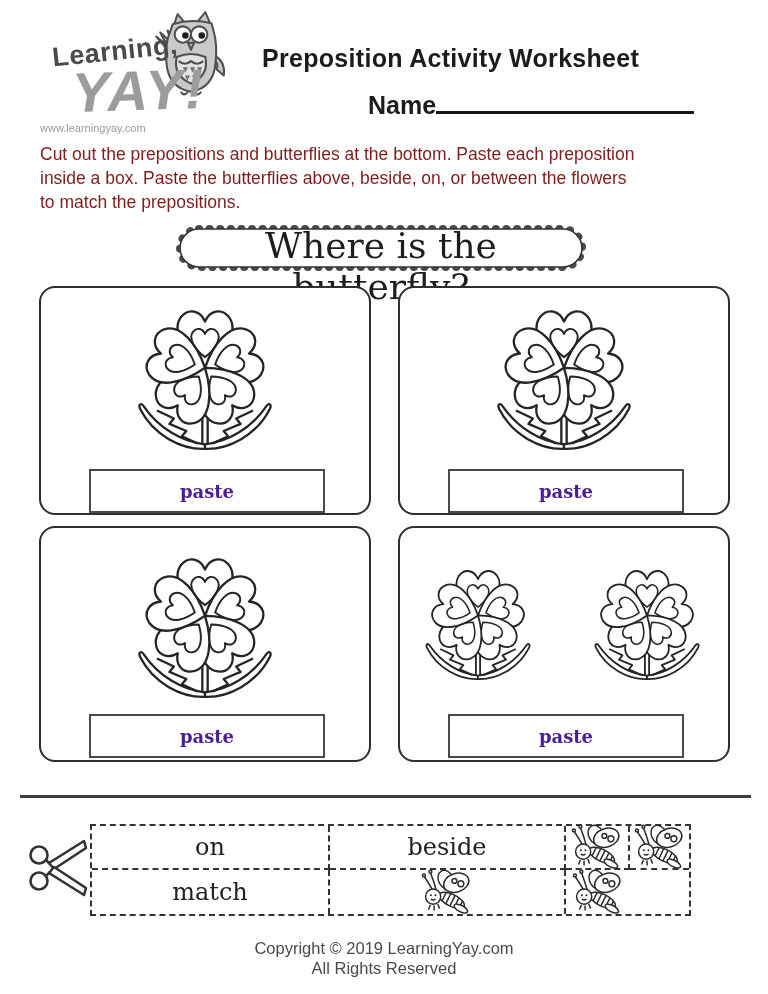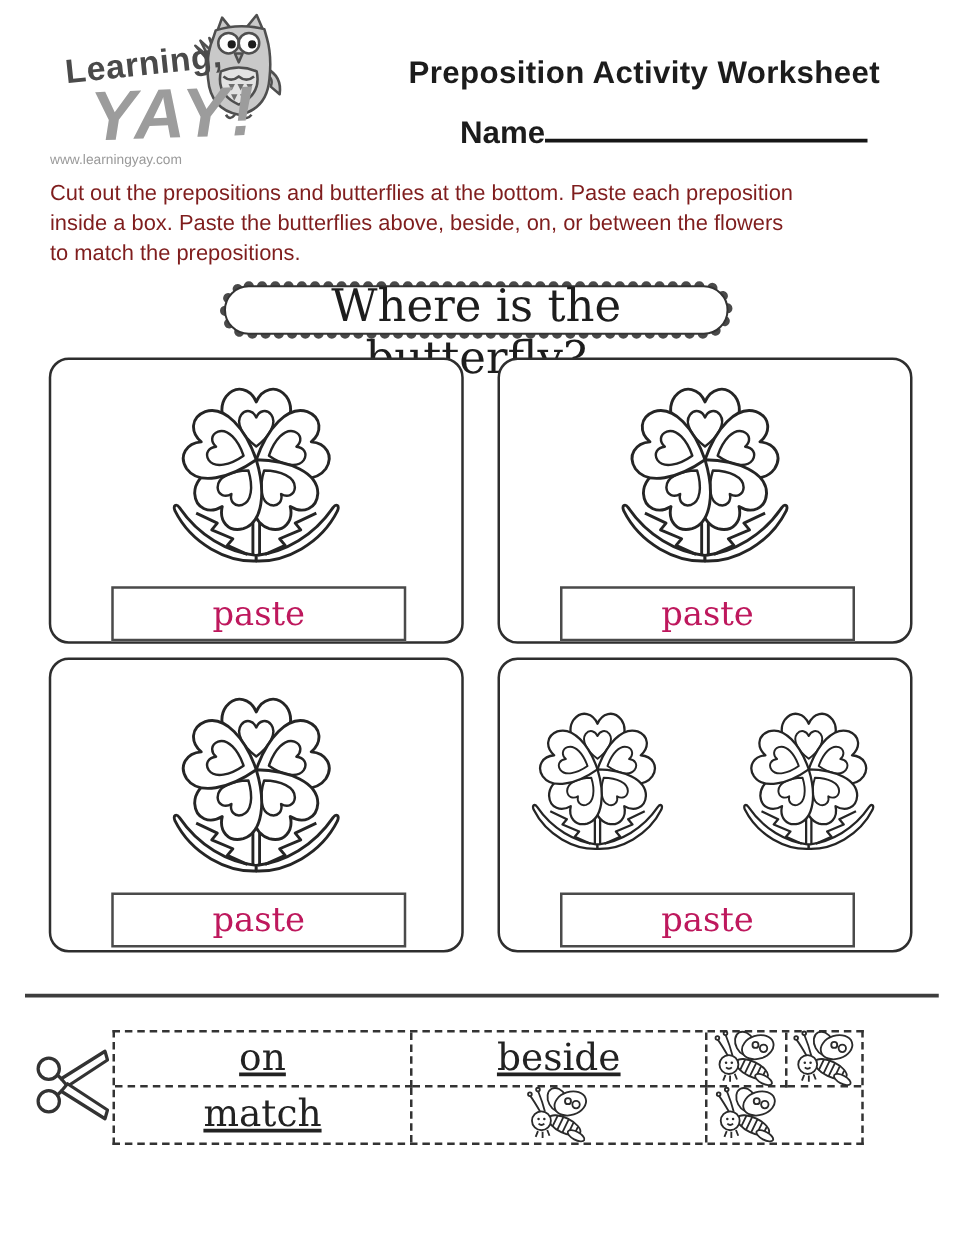--- a/index.html
+++ b/index.html
@@ -9,21 +9,21 @@
   
   .logo{position:absolute;left:40px;top:8px;width:200px;height:132px;}
   .owl{position:absolute;left:112px;top:2px;width:78px;height:90px;}
   .brand1{position:absolute;left:12px;top:28px;font-size:27px;font-weight:bold;color:#4a4a4a;
           transform:rotate(-6deg);letter-spacing:.5px;}
   .brand2{position:absolute;left:32px;top:50px;font-size:56px;font-weight:800;font-style:italic;
           color:#9c9c9c;letter-spacing:2px;transform:rotate(-2deg);}
   .site{position:absolute;left:0px;top:114px;width:200px;text-align:left;font-size:11px;color:#9a9a9a;}
 
   
-  .title{position:absolute;left:262px;top:44px;width:442px;text-align:right;
+  .title{position:absolute;left:262px;top:44px;width:442px;text-align:left;
          font-size:25px;font-weight:600;letter-spacing:.3px;}
   .nameline{position:absolute;left:368px;top:87px;font-size:25px;font-weight:600;}
   .name-underline{display:inline-block;width:258px;height:24px;border-bottom:3px solid #161616;}
 
   
   .instructions{position:absolute;left:40px;top:142px;width:710px;font-size:17.5px;line-height:24px;color:#7f1d1d;}
 
   
   .banner{position:absolute;left:172px;top:221px;width:418px;height:54px;}
   .banner svg{position:absolute;left:0;top:0;}
@@ -36,33 +36,33 @@
   .abox.b2{left:398px;top:286px;width:332px;height:229px;}
   .abox.b3{left:39px;top:526px;width:332px;height:236px;}
   .abox.b4{left:398px;top:526px;width:332px;height:236px;}
   .flower-single{position:absolute;left:50%;transform:translateX(-50%);top:12px;width:178px;height:165px;}
   .b3 .flower-single{top:20px;}
   .flower-a{position:absolute;left:8px;top:34px;width:140px;height:130px;}
   .flower-b{position:absolute;left:177px;top:34px;width:140px;height:130px;}
   .paste-box{position:absolute;left:48px;top:181px;width:236px;height:44px;border:2px solid #4a4a4a;
              box-sizing:border-box;display:flex;align-items:center;justify-content:center;background:#fff;}
   .b3 .paste-box,.b4 .paste-box{top:186px;}
-  .paste-box span{font-family:"DejaVu Serif",serif;font-size:27px;color:#be185d;}
+  .paste-box span{font-family:"DejaVu Serif",serif;font-size:18px;color:#4c1d95;font-weight:bold;}
 
   
   .divider{position:absolute;left:20px;top:795px;width:731px;height:3px;background:#3d3d3d;}
 
   
   .scissors{position:absolute;left:26px;top:833px;width:64px;height:70px;}
   .strip{position:absolute;left:90px;top:824px;width:601px;height:92px;border:2px dashed #333;
          box-sizing:border-box;display:grid;grid-template-columns:238px 236px 64px 59px;grid-template-rows:44px 44px;}
   .s-cell{box-sizing:border-box;display:flex;align-items:center;justify-content:center;position:relative;}
   .br{border-right:2px dashed #333;}
   .bb{border-bottom:2px dashed #333;}
-  .s-cell .word{font-family:"DejaVu Serif",serif;font-size:30px;color:#222;line-height:40px;text-decoration:underline;}
+  .s-cell .word{font-family:"DejaVu Serif",serif;font-size:24px;color:#222;line-height:40px;}
   .bfly{width:58px;height:48px;overflow:visible;}
 
   
   .footer{position:absolute;left:0;top:938px;width:768px;text-align:center;color:#4a4a4a;}
   .footer .f1{font-size:16.5px;line-height:20px;}
   .footer .f2{font-size:16.5px;line-height:20px;}
 </style>
 </head>
 <body>
 
@@ -260,14 +260,18 @@
           <use href="#sym-butterfly"></use>
         </svg>
     </div>
     <div class="s-cell">
       <svg class="bfly">
           <use href="#sym-butterfly"></use>
         </svg>
     </div>
   </div>
 
+  <div class="footer">
+    <div class="f1">Copyright © 2019 LearningYay.com</div>
+    <div class="f2">All Rights Reserved</div>
+  </div>
 
 </div>
 
 </body></html>

